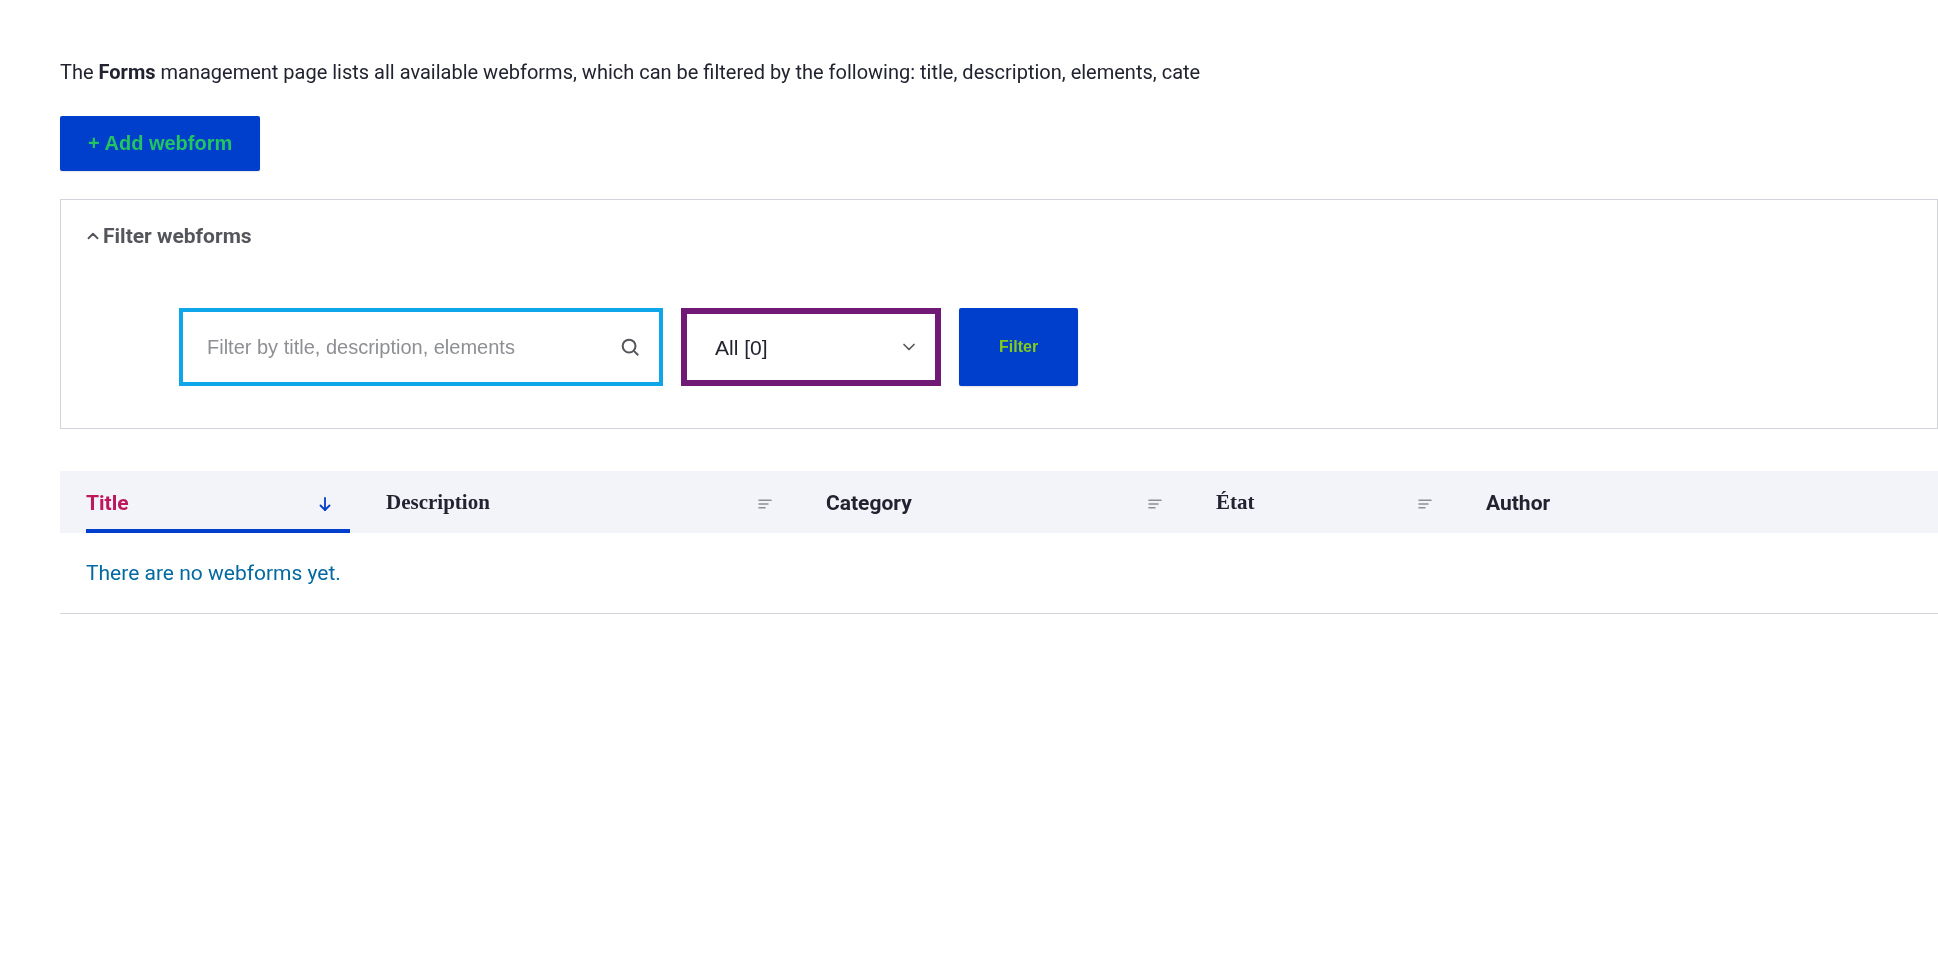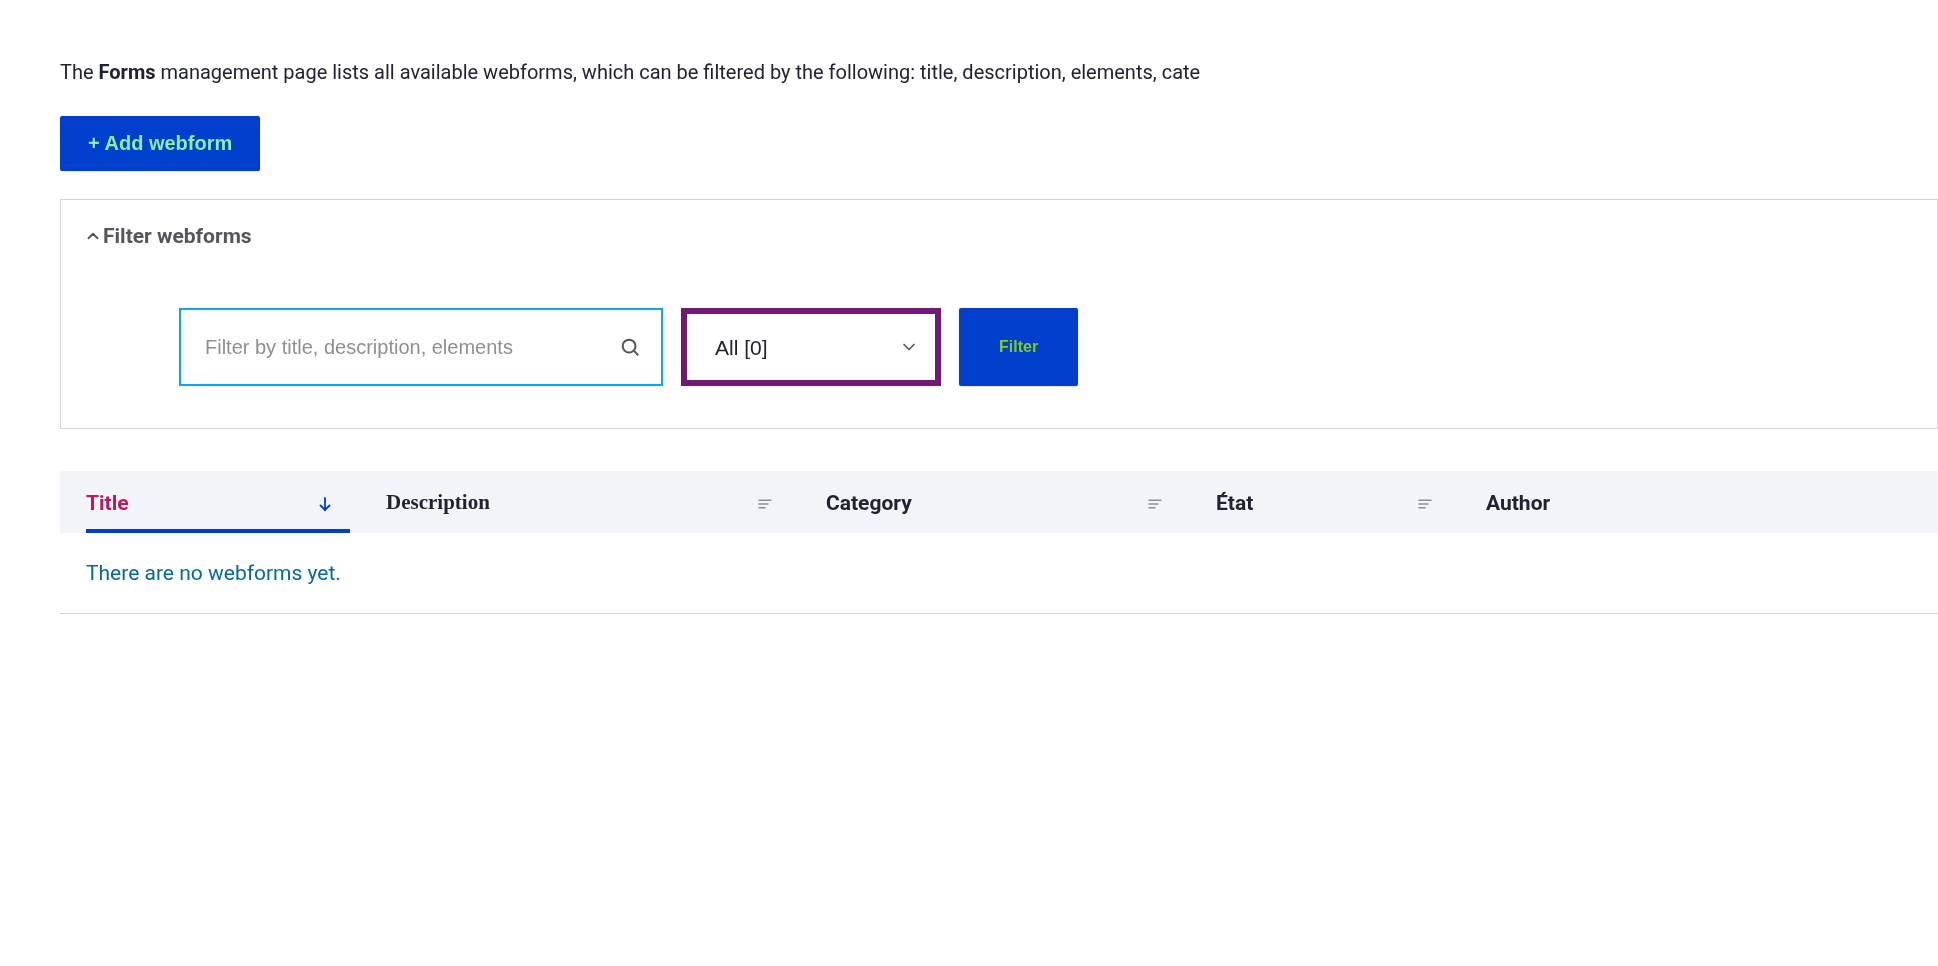--- a/index.html
+++ b/index.html
@@ -19,21 +19,21 @@
     .intro-text {
       font-size: 20px;
       color: #222330;
       margin-bottom: 32px;
       white-space: nowrap;
     }
     .intro-text .bold { font-weight: 700; }
     .btn-primary {
       display: inline-block;
       background: #003ecc;
-      color: #86efac;
+      color: #22c55e;
       border: none;
       padding: 16px 28px;
       font-size: 20px;
       font-weight: 700;
       cursor: pointer;
       border-radius: 2px;
       box-shadow: 0 1px 2px rgba(0,0,0,0.1);
     }
     .details-box {
       border: 1px solid #d3d4d9;
@@ -64,21 +64,21 @@
       gap: 18px;
       padding: 60px 0 0 118px;
     }
     .search-wrapper {
       position: relative;
       width: 484px;
     }
     .text-input {
       width: 100%;
       height: 78px;
-      border: 2px solid #0ea5e9;
+      border: 4px solid #0ea5e9;
       padding: 0 54px 0 24px;
       font-size: 20px;
       color: #222330;
       background: #fff;
     }
     .text-input::placeholder { color: #8e8f94; }
     .search-icon {
       position: absolute;
       right: 22px;
       top: 50%;
@@ -153,21 +153,21 @@
       position: absolute;
       left: 26px;
       right: 10px;
       bottom: 0;
       height: 4px;
       background: #003ecc;
     }
     .col-title { width: 300px; }
     .col-desc { width: 440px; font-family: Liberation Serif, serif; }
     .col-cat { width: 390px; }
-    .col-etat { width: 270px; }
+    .col-etat { width: 270px; font-family: Liberation Serif, serif; }
     .col-author { flex: 0 0 auto; padding-right: 10px; }
     .sort-arrow-down {
       width: 18px;
       height: 18px;
       color: #003ecc;
     }
     .sort-lines-icon {
       width: 18px;
       height: 18px;
       color: #8e8f94;

